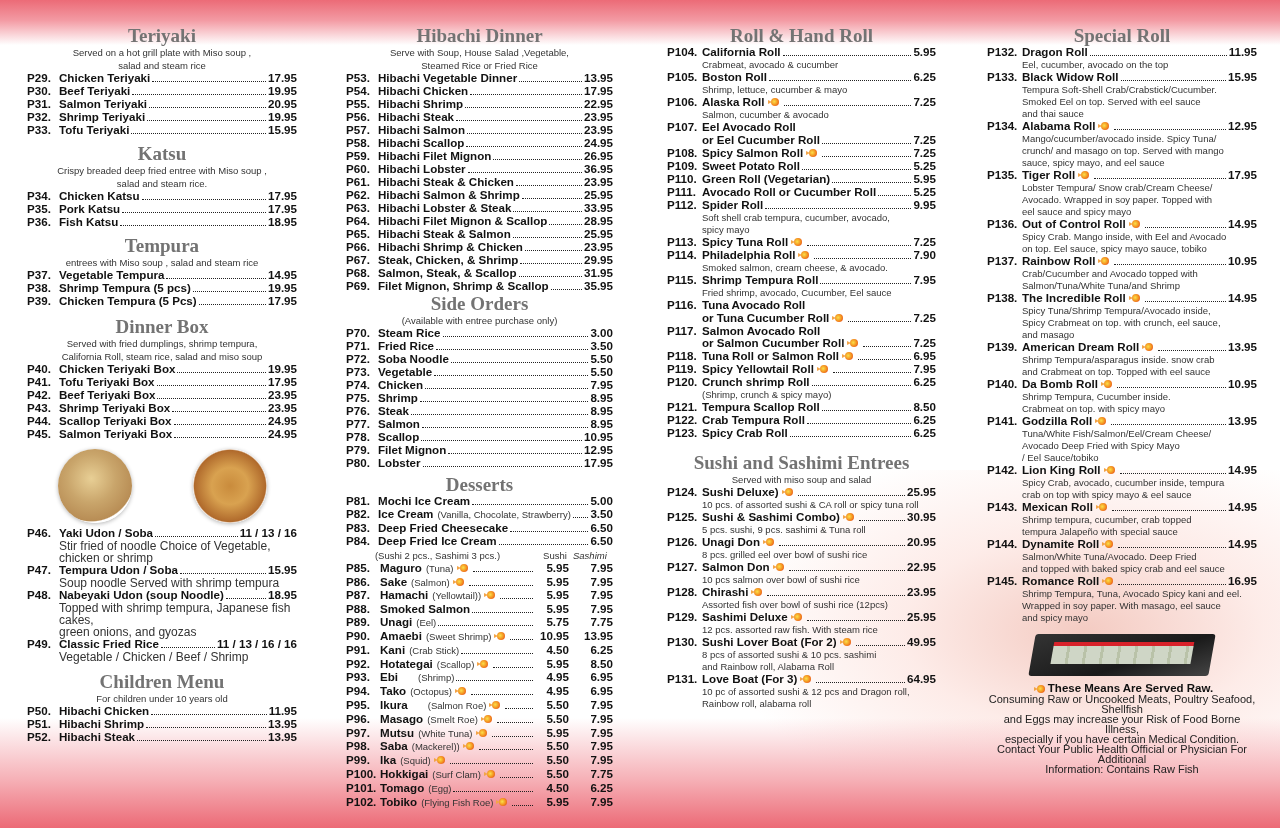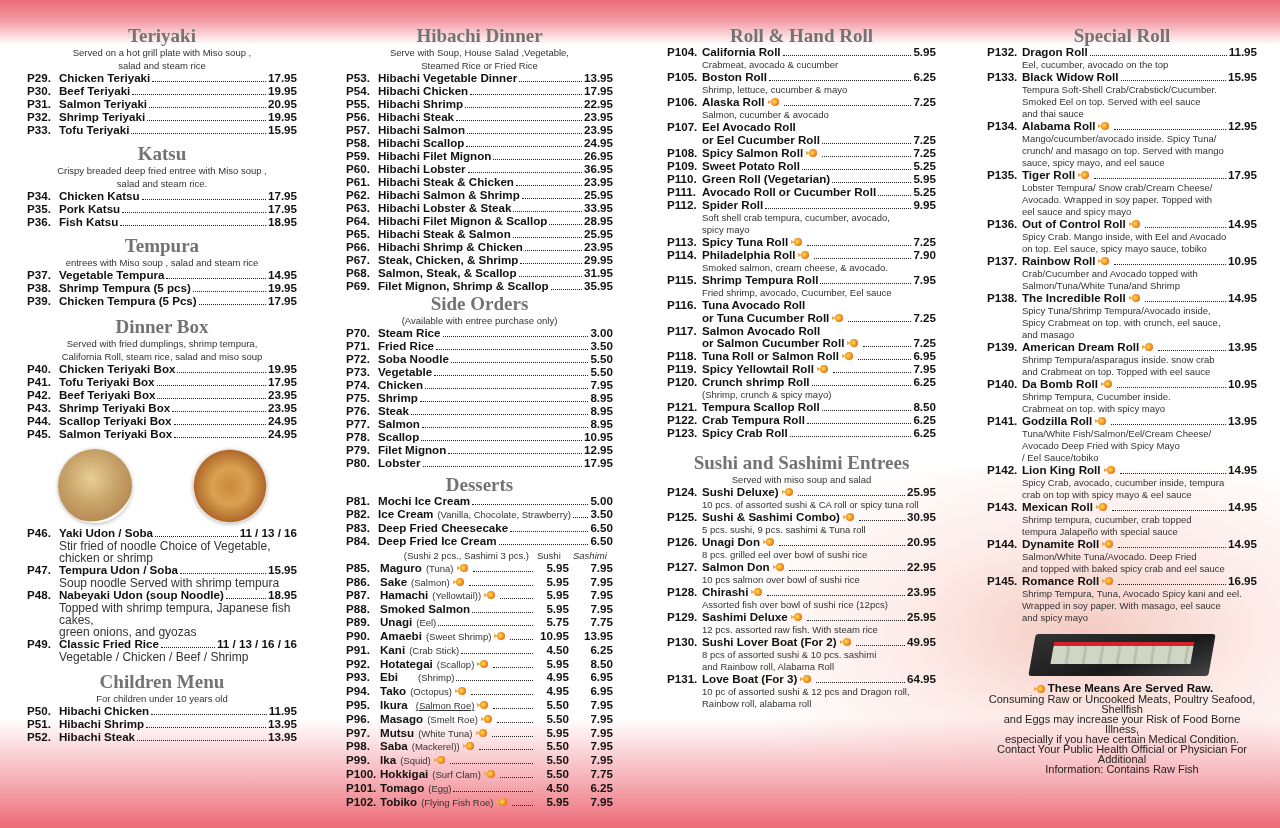--- a/index.html
+++ b/index.html
@@ -26,22 +26,22 @@
   .c1 .desc{padding-left:32px;font-size:12px;}
   .cont{padding-left:35px;}
   .fish{display:inline-block;width:12px;height:8px;margin:0 2px 0 3px;position:relative;vertical-align:middle;}
   .fish::before{content:"";position:absolute;left:3px;top:0;width:8px;height:8px;border-radius:50%;background:radial-gradient(circle at 40% 45%,#fbe04a 0%,#f39320 50%,#e2321a 100%);}
   .fish::after{content:"";position:absolute;left:0;top:2px;border-left:4px solid #f3a54a;border-top:2px solid transparent;border-bottom:2px solid transparent;}
   .plates{display:flex;justify-content:space-around;margin:8px 0 4px 0;}
   .plate{width:74px;height:74px;border-radius:50%;box-shadow:0 1px 4px rgba(0,0,0,.3);}
   .plate.rice{background:radial-gradient(circle at 45% 40%,#e8cf95 0%,#c9a56b 40%,#b88d55 70%,#fff 72%);}
   .plate.noodle{background:radial-gradient(circle at 50% 50%,#c98b3c 0%,#d9a250 35%,#b06a2c 68%,#fff 71%);}
   .sushi-head{display:flex;font-size:9.5px;color:#333;line-height:12px;}
-  .sushi-head .lbl{flex:1 1 auto;text-align:right;padding-right:8px;}
-  .sushi-head .s1{width:36px;text-align:left;}
+  .sushi-head .lbl{flex:1 1 auto;text-align:center;padding-right:8px;}
+  .sushi-head .s1{width:36px;text-align:center;}
   .sushi-head .s2{width:40px;text-align:left;font-style:italic;}
   .sashimi-row .price{width:34px;text-align:right;}
   .sashimi-row .price2{flex:0 0 auto;width:44px;text-align:right;}
   .sushi-photo{width:180px;height:42px;margin:10px auto 6px auto;background:linear-gradient(160deg,#333 0%,#1a1a1a 60%,#444 100%);transform:skewX(-10deg);border-radius:3px;position:relative;}
   .sushi-photo::after{content:"";position:absolute;left:20px;top:8px;width:140px;height:18px;background:repeating-linear-gradient(90deg,#cfd6c6 0 14px,#b9c2a8 14px 17px);border-top:4px solid #d8222a;}
   .raw-title{text-align:center;font-weight:bold;font-size:11.5px;}
   .raw-text{text-align:center;font-size:11px;line-height:10px;color:#222;}
 </style>
 </head>
 <body>
@@ -531,21 +531,21 @@
           <span class="name">Tako</span>
           <span class="note" style="margin-left: 4px;">(Octopus)</span>
           <span class="fish"></span>
           <span class="dots"></span>
           <span class="price">4.95</span>
           <span class="price2">6.95</span>
         </div>
         <div class="row sashimi-row">
           <span class="code">P95.</span>
           <span class="name">Ikura</span>
-          <span class="note" style="margin-left: 8px; text-decoration: underline;">(Salmon Roe)</span>
+          <span class="note" style="margin-left: 20px;">(Salmon Roe)</span>
           <span class="fish"></span>
           <span class="dots"></span>
           <span class="price">5.50</span>
           <span class="price2">7.95</span>
         </div>
         <div class="row sashimi-row">
           <span class="code">P96.</span>
           <span class="name">Masago</span>
           <span class="note" style="margin-left: 4px;">(Smelt Roe)</span>
           <span class="fish"></span>

